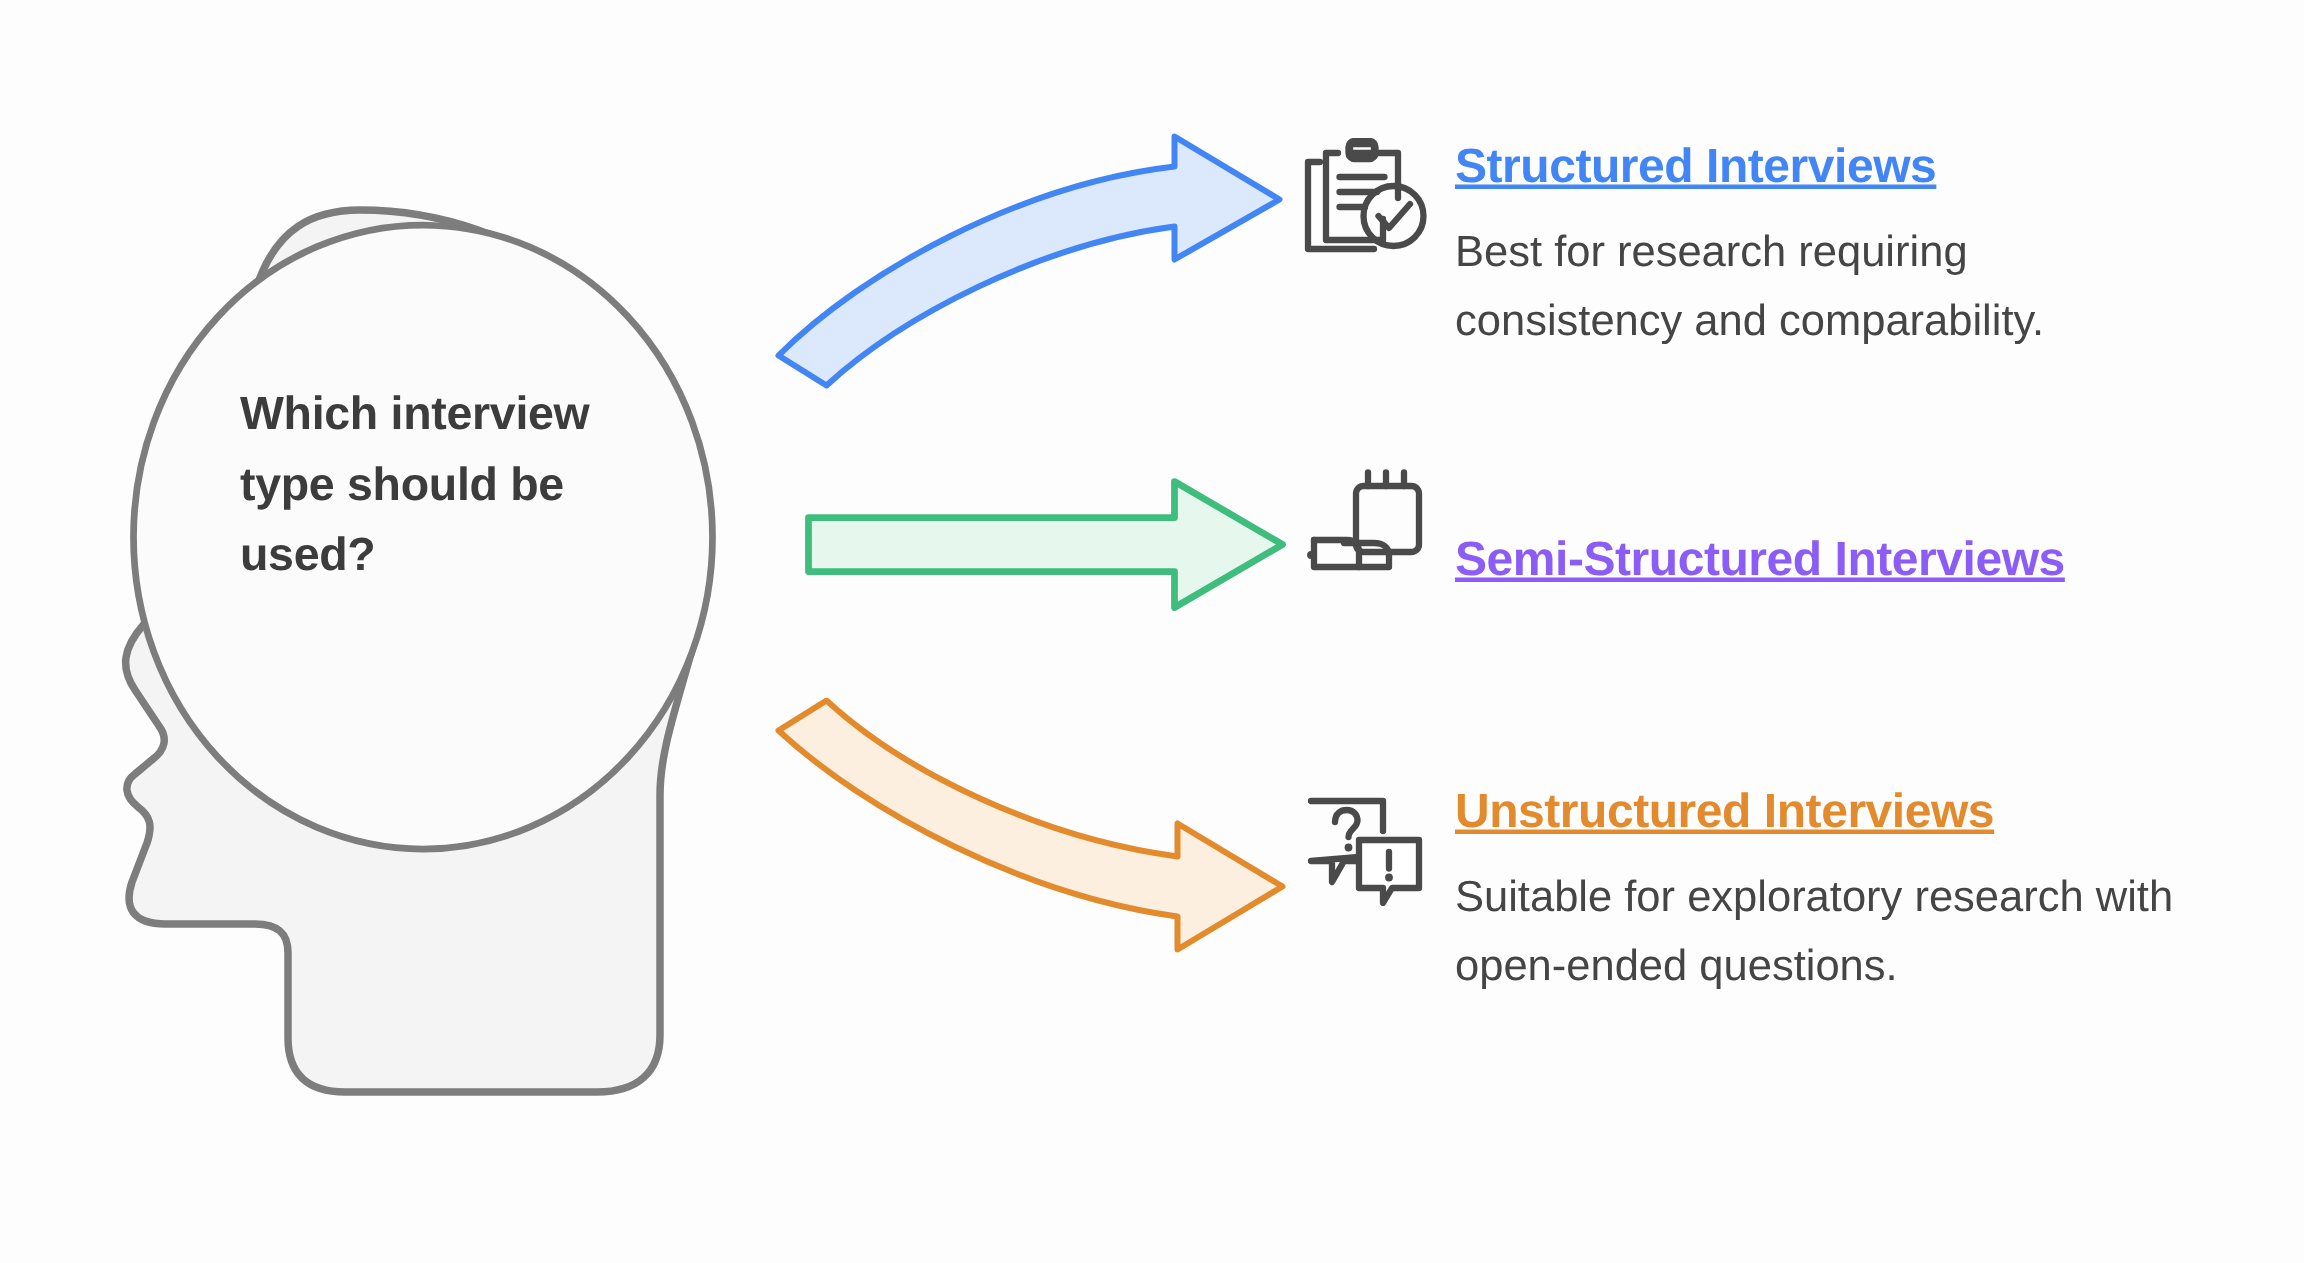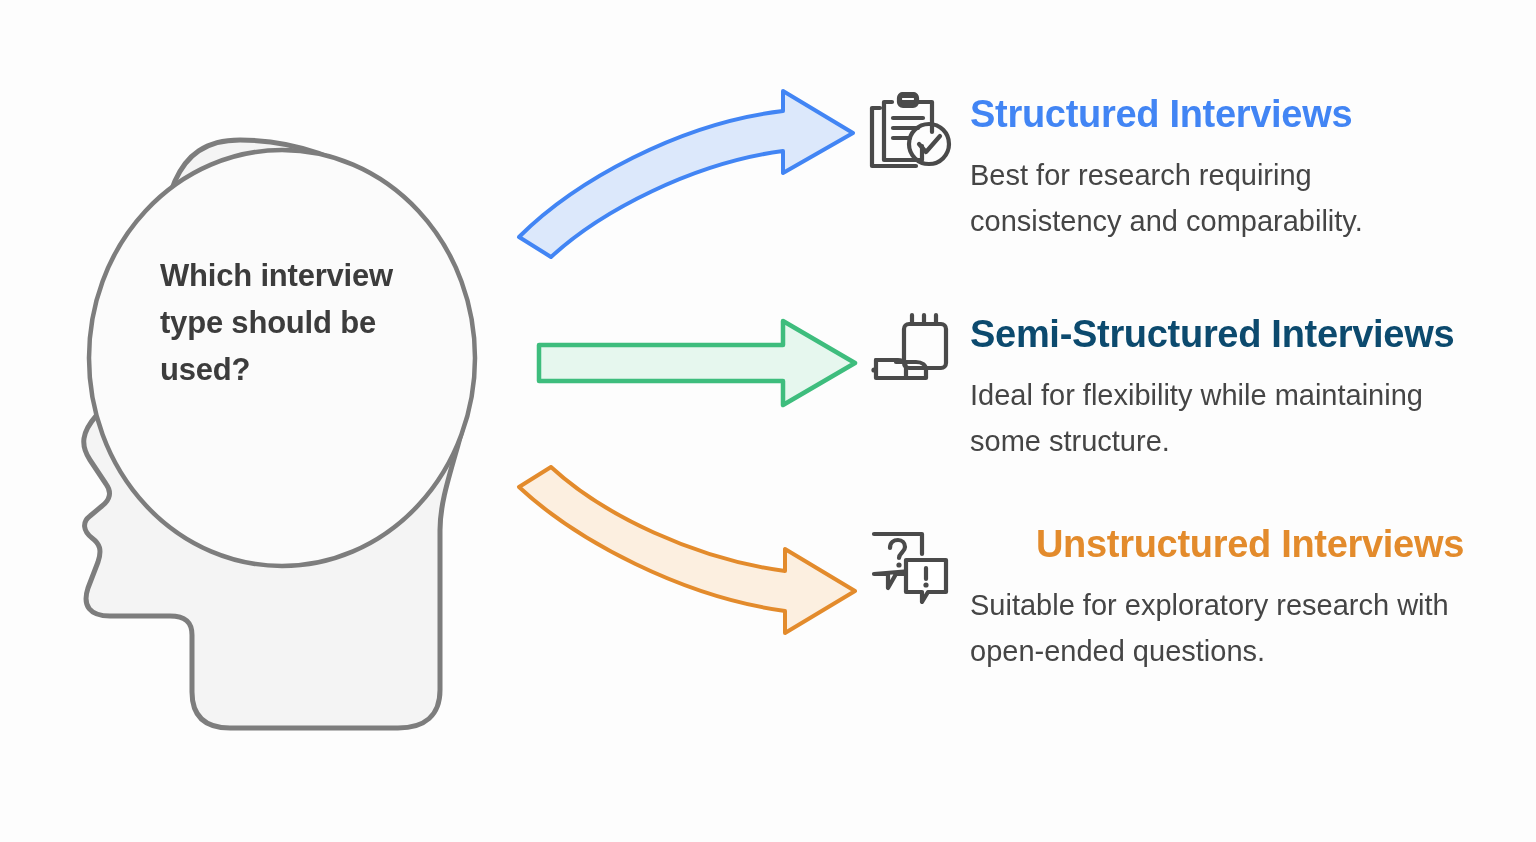--- a/index.html
+++ b/index.html
@@ -59,36 +59,37 @@
     width: 88px;
     height: 82px;
   }
   .row-body {
     position: absolute;
     left: 104px;
     top: 0;
     width: 560px;
   }
   .row-title {
-    font-size: 38px;
+    font-size: 32px;
     font-weight: bold;
     line-height: 1.18;
     letter-spacing: -0.3px;
     white-space: nowrap;
+    text-decoration: underline;
   }
   .row-desc {
     margin-top: 16px;
     font-size: 29px;
     line-height: 1.58;
     color: #454545;
     max-width: 470px;
   }
   #title-structured      { color: #4285f4; }
-  #title-semi-structured { color: #0c4a6e; }
-  #title-unstructured    { color: #e38b2c; text-align: center; }
+  #title-semi-structured { color: #8b5cf6; margin-top: 42px; }
+  #title-unstructured    { color: #e38b2c; }
   #desc-semi-structured  { max-width: 520px; }
   #desc-unstructured     { max-width: 490px; }
 </style>
 </head>
 <body>
 
 <div id="stage">
 
   <svg id="head-svg" viewBox="0 0 470 620" aria-hidden="true">
     <path d="M 200 10
@@ -176,21 +177,20 @@
         <path d="M 46 12 L 46 3"></path>
         <path d="M 58 12 L 58 3"></path>
         <path d="M 70 12 L 70 3"></path>
         <path d="M 10 48 L 10 66 L 60 66 L 60 58 C 60 53, 56 50, 50 50 L 30 50"></path>
         <path d="M 10 48 L 32 48 C 38 48, 40 52, 40 56 L 40 66"></path>
         <circle cx="8" cy="58" r="2.6" fill="#4a4a4a" stroke="none"></circle>
       </g>
     </svg>
     <div class="row-body">
       <div class="row-title" id="title-semi-structured">Semi-Structured Interviews</div>
-      <div class="row-desc" id="desc-semi-structured">Ideal for flexibility while maintaining some structure.</div>
     </div>
   </div>
 
   <div class="row" id="row-unstructured">
     <svg class="row-icon" viewBox="0 0 88 82" aria-hidden="true">
       <g fill="none" stroke="#4a4a4a" stroke-width="4.2" stroke-linejoin="round" stroke-linecap="round">
         <path d="M 8 12 L 56 12 L 56 32 M 56 48 L 56 52 L 30 52 L 22 66 L 22 52 L 8 52 Z"></path>
         <path d="M 24 26 C 24 20, 28 18, 32 18 C 36 18, 39 21, 39 25 C 39 30, 33 31, 33 36"></path>
         <circle cx="33" cy="43" r="2.6" fill="#4a4a4a" stroke="none"></circle>
         <path d="M 40 38 L 80 38 L 80 70 L 62 70 L 56 80 L 56 70 L 40 70 Z" fill="#ffffff"></path>

